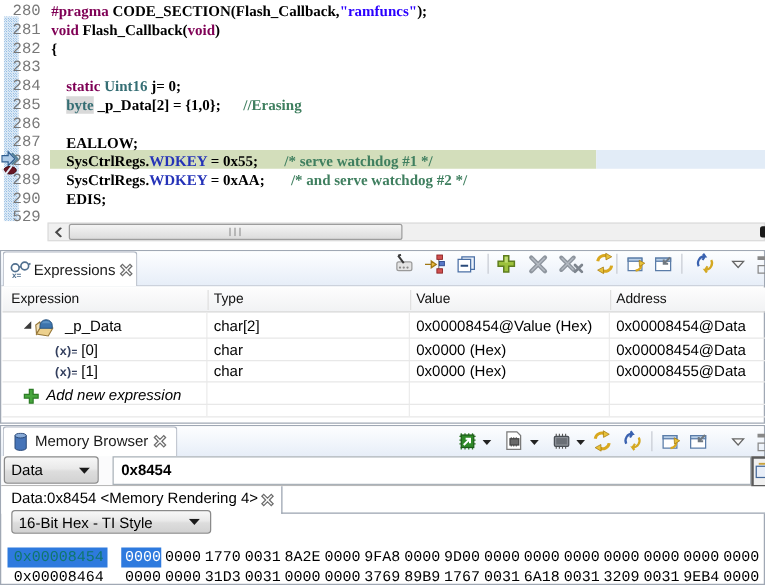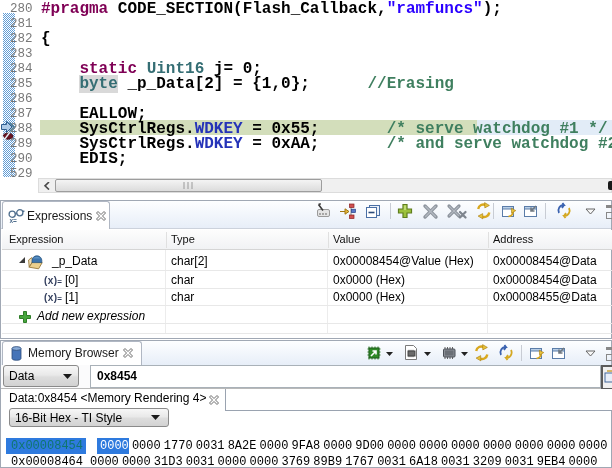--- a/index.html
+++ b/index.html
@@ -3,21 +3,21 @@
 <meta charset="utf-8">
 <style>
 html,body{margin:0;padding:0;}
 body{width:612px;height:468px;overflow:hidden;position:relative;background:#fff;
   font-family:"Liberation Sans",sans-serif;font-size:12px;color:#000;}
 .abs{position:absolute;}
 
 #editor{position:absolute;left:0;top:0;width:612px;height:196px;background:#fff;}
 #hatch{position:absolute;left:3px;top:13px;width:12px;height:164px;}
 .cl{position:absolute;left:0;width:612px;height:15px;line-height:15px;margin-top:1.5px;
-  font-family:Liberation Mono, monospace;font-size:16px;font-weight:bold;
+  font-family:Liberation Serif, serif;font-size:12px;font-weight:bold;
   white-space:pre;}
 .ln{position:absolute;left:10px;width:26px;height:15px;line-height:15px;margin-top:1.5px;font-size:12.5px!important;
   text-align:left;font-family:"Liberation Mono",monospace;font-size:12px;
   font-weight:normal;color:#787878;}
 .code{position:absolute;left:41px;white-space:pre;}
 .kw{color:#7f0055;}
 .str{color:#2a00ff;}
 .cm{color:#3f7f5f;}
 .ty{color:#356e74;}
 .fld{color:#2533b8;}
@@ -61,20 +61,21 @@
       <rect width="1" height="1" x="0" y="1" fill="#ffffff"></rect>
     </pattern>
       </defs>
     <rect width="12" height="164" fill="url(#chk)"></rect>
   </svg>
   <div id="green288"></div>
   <div id="blue288"></div>
   <div class="ln" style="top:0">280</div>
     <div class="cl" style="top:0"><span class="code"><span class="kw">#pragma</span> CODE_SECTION(Flash_Callback,<span class="str">"ramfuncs"</span>);</span></div>
   <div class="ln" style="top:15px">281</div>
+    <div class="cl" style="top:15px"><span class="code"><span class="kw">void</span> Flash_Callback(<span class="kw">void</span>)</span></div>
   <div class="ln" style="top:30px">282</div>
     <div class="cl" style="top:30px"><span class="code">{</span></div>
   <div class="ln" style="top:45px">283</div>
   <div class="ln" style="top:60px">284</div>
     <div class="cl" style="top:60px"><span class="code">    <span class="kw">static</span> <span class="ty">Uint16</span> j= 0;</span></div>
   <div class="ln" style="top:75px">285</div>
     <div class="cl" style="top:75px"><span class="code">    <span class="ty occ">byte</span> _p_Data[2] = {1,0};      <span class="cm">//Erasing</span></span></div>
   <div class="ln" style="top:90px">286</div>
   <div class="ln" style="top:105px">287</div>
     <div class="cl" style="top:105px"><span class="code">    EALLOW;</span></div>
@@ -217,21 +218,21 @@
       </svg>
   </div>
   <div class="mrow abs" style="top:97px;">
     <span class="abs msel" style="left:5px;top:0px;width:80px;height:16px;"></span>
     <span class="abs msel" style="left:96px;top:0px;width:32px;height:16px;"></span>
     <span class="abs mono" style="left:10px;top:1px;color:#0f766e;z-index:2;">0x00008454</span>
     <span class="abs mono mdata" style="left:99px;top:1px;"><span style="color:#fff;">0000</span> 0000 1770 0031 8A2E 0000 9FA8 0000 9D00 0000 0000 0000 0000 0000 0000 0000</span>
   </div>
   <div class="mrow abs" style="top:113px;">
     <span class="abs mono" style="left:10px;top:1px;">0x00008464</span>
-    <span class="abs mono mdata" style="left:89px;top:1px;">0000 0000 31D3 0031 0000 0000 3769 89B9 1767 0031 6A18 0031 3209 0031 9EB4 0000</span>
+    <span class="abs mono mdata" style="left:99px;top:1px;">0000 0000 31D3 0031 0000 0000 3769 89B9 1767 0031 6A18 0031 3209 0031 9EB4 0000</span>
   </div>
 </div>
 
 <svg class="abs" style="left:315px;top:203px" width="17" height="17" viewBox="0 0 17 17">
   <rect x="2.5" y="6.5" width="12" height="7" rx="1.5" fill="#e4e4e4" stroke="#9a9a9a"></rect>
   <circle cx="5" cy="11" r="0.9" fill="#8a8a8a"></circle>
     <circle cx="8" cy="11" r="0.9" fill="#8a8a8a"></circle>
     <circle cx="11" cy="11" r="0.9" fill="#8a8a8a"></circle>
   <path d="M3.5,1.5 L8,7.5 M3.5,1.5 L5.8,0.8" stroke="#3a3a3a" stroke-width="1.6"></path>
 </svg>

